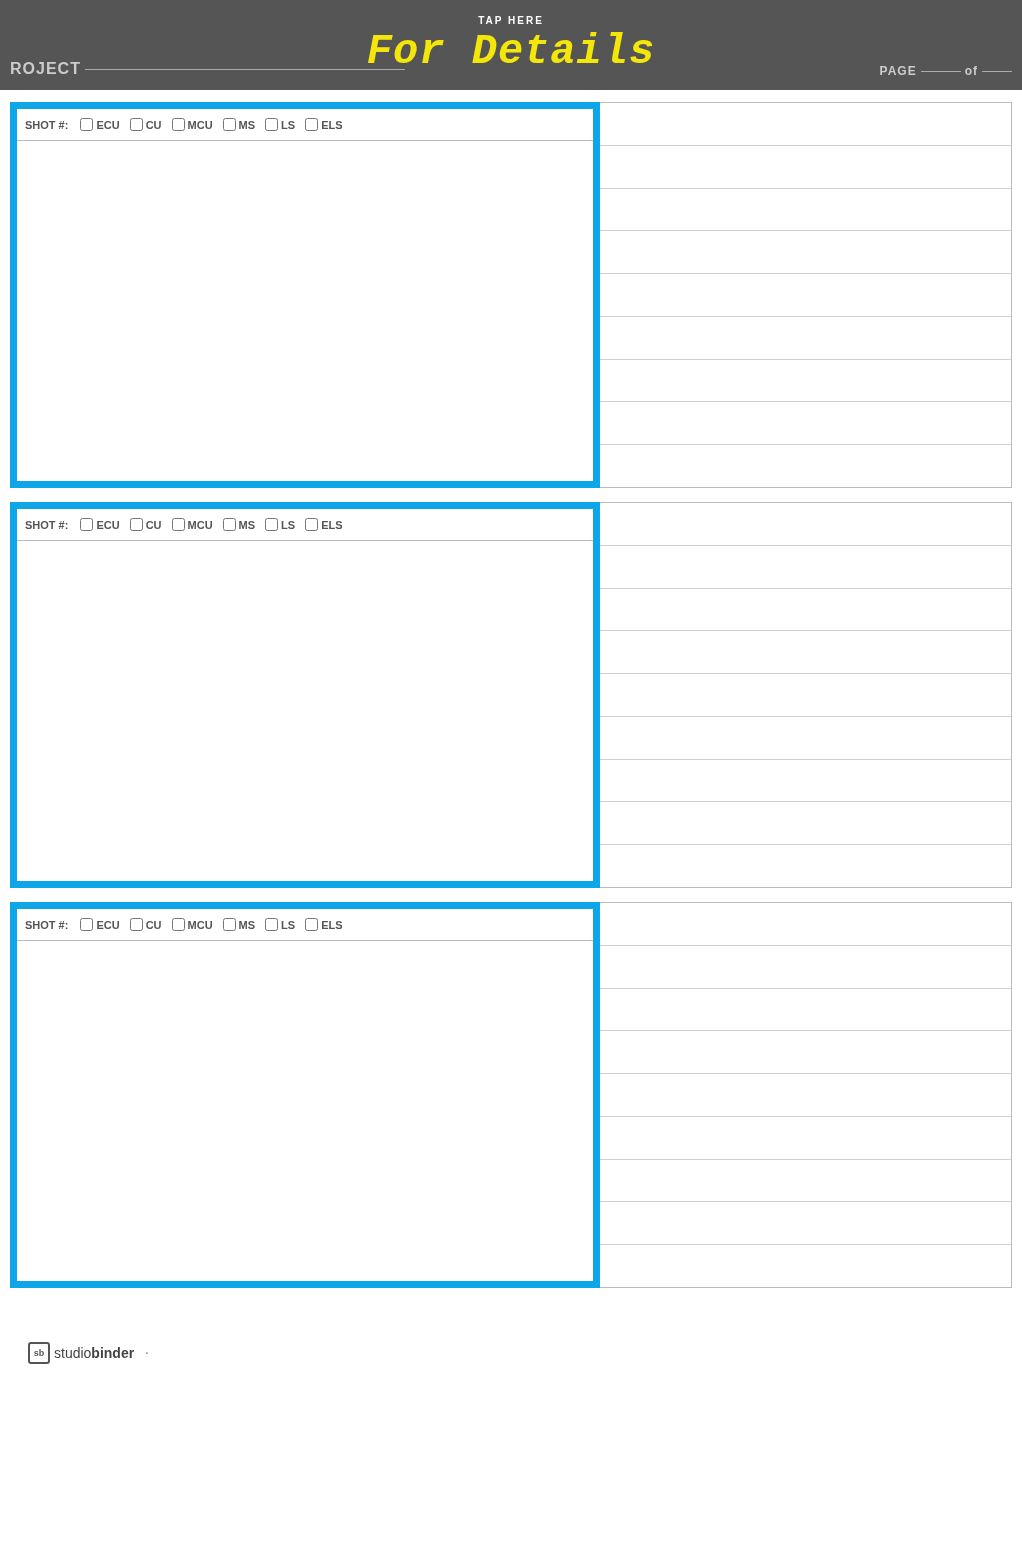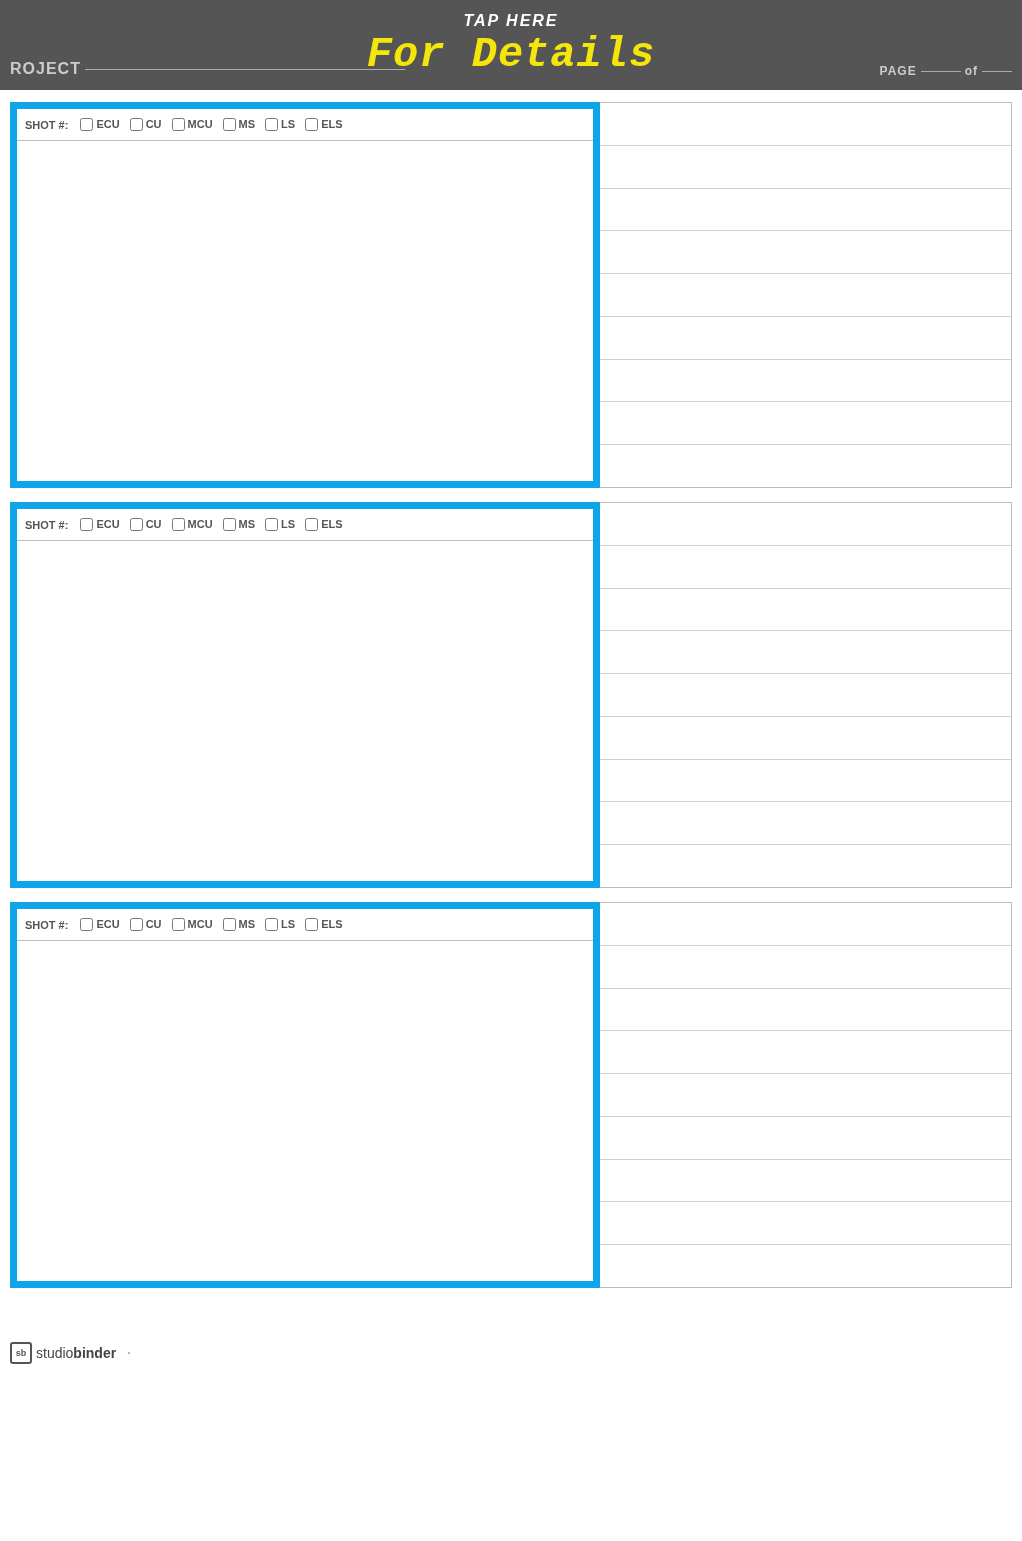--- a/index.html
+++ b/index.html
@@ -42,25 +42,24 @@
       display: inline-block;
       margin-left: 4px;
       height: 1px;
       vertical-align: middle;
     }
     .header-center {
       text-align: center;
       line-height: 1.1;
     }
     .tap-here {
-      font-size: 16px;
+      font-size: 10px;
       font-weight: bold;
       color: #fff;
       letter-spacing: 2px;
-      font-style: italic;
       text-transform: uppercase;
     }
     .for-details {
       font-size: 42px;
       font-weight: 900;
       color: #f5e60a;
       font-style: italic;
       text-transform: none;
       letter-spacing: 1px;
     }
@@ -132,20 +131,21 @@
     }
 
     .checkboxes {
       display: flex;
       align-items: center;
       gap: 10px;
     }
 
     .cb-item {
       display: flex;
+      align-items: center;
       gap: 3px;
     }
 
     .cb-item input[type="checkbox"] {
       width: 13px;
       height: 13px;
       margin: 0;
       accent-color: #555;
     }
 
@@ -176,21 +176,21 @@
       border-bottom: 1px solid #d0d0d0;
       min-height: 36px;
     }
     .note-line:last-child {
       border-bottom: none;
     }
 
     
     .footer {
       margin-top: 20px;
-      padding: 10px 10px;
+      padding: 10px 28px;
       display: flex;
       align-items: center;
       gap: 10px;
       font-size: 12px;
       color: #555;
     }
 
     .footer-logo {
       display: flex;
       align-items: center;

